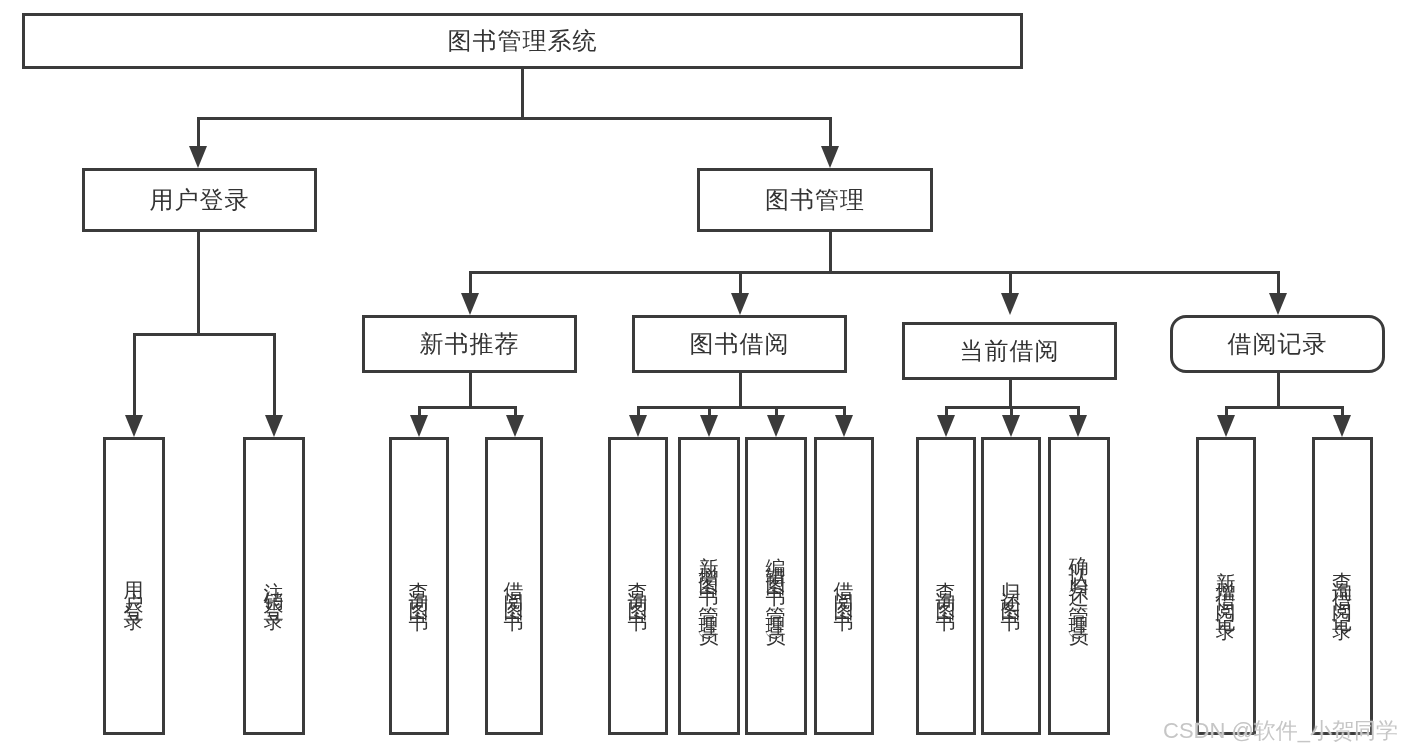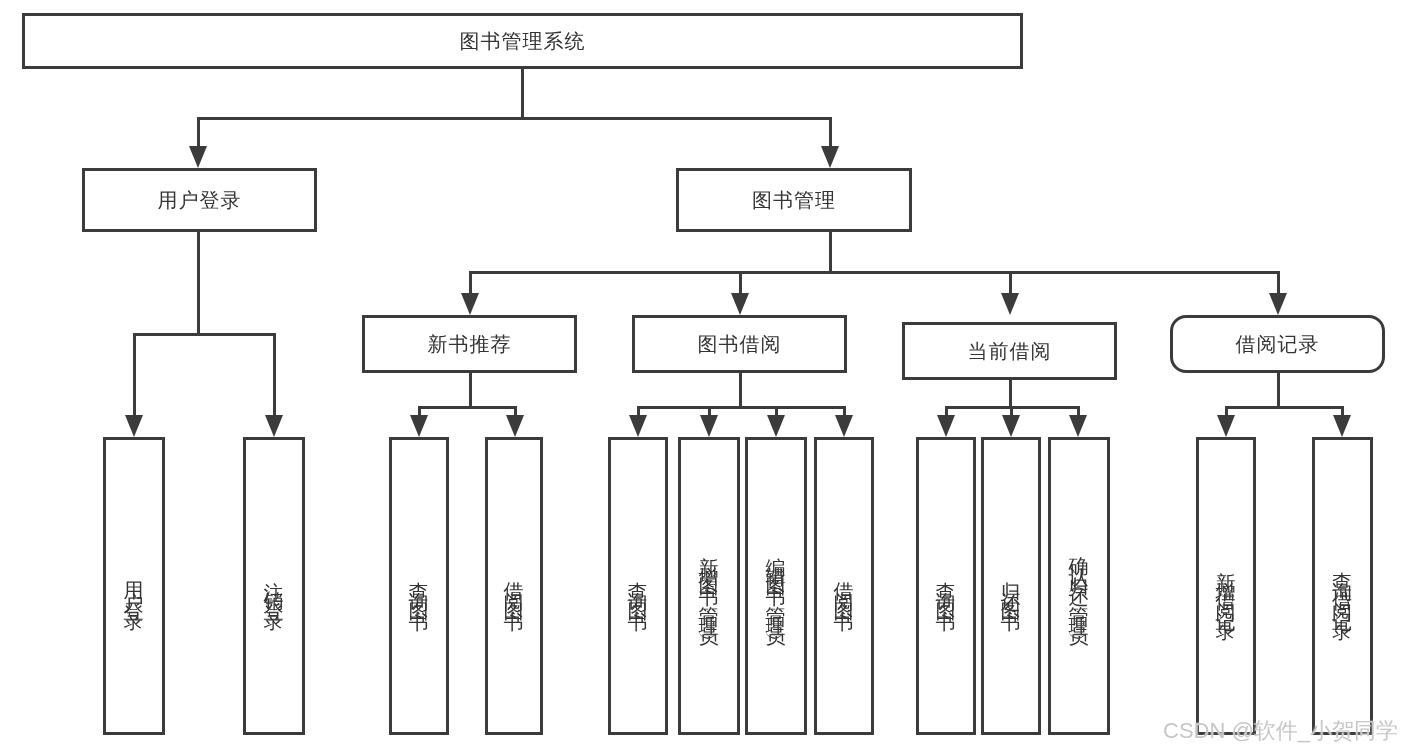--- a/index.html
+++ b/index.html
@@ -15,21 +15,21 @@
   .node {
     position: absolute;
     border: 3px solid #3b3b3b;
     background: #ffffff;
     display: flex;
     align-items: center;
     justify-content: center;
     color: #333333;
   }
   .h-label {
-    font-size: 20px;
+    font-size: 24px;
     letter-spacing: 1px;
     white-space: nowrap;
   }
   .v-label {
     writing-mode: vertical-rl;
     text-orientation: mixed;
     font-size: 20px;
     letter-spacing: 10px;
     line-height: 1;
     color: #333333;
@@ -117,21 +117,21 @@
       <div class="arrow" style="left: 1333px; top: 415px;"></div>
     </div>
 
   <div class="node" style="left:22px; top:13px; width:1001px; height:56px;">
     <span class="h-label">图书管理系统</span>
   </div>
 
   <div class="node" style="left:82px; top:168px; width:235px; height:64px;">
     <span class="h-label">用户登录</span>
   </div>
-  <div class="node" style="left:676px; top:168px; width:236px; height:64px;">
+  <div class="node" style="left:697px; top:168px; width:236px; height:64px;">
     <span class="h-label">图书管理</span>
   </div>
 
   <div class="node" style="left:632px; top:315px; width:215px; height:58px;">
     <span class="h-label">图书借阅</span>
   </div>
   <div class="node" style="left:362px; top:315px; width:215px; height:58px;">
     <span class="h-label">新书推荐</span>
   </div>
   <div class="node" style="left:902px; top:315px; width:215px; height:58px;margin-top:7px;">

